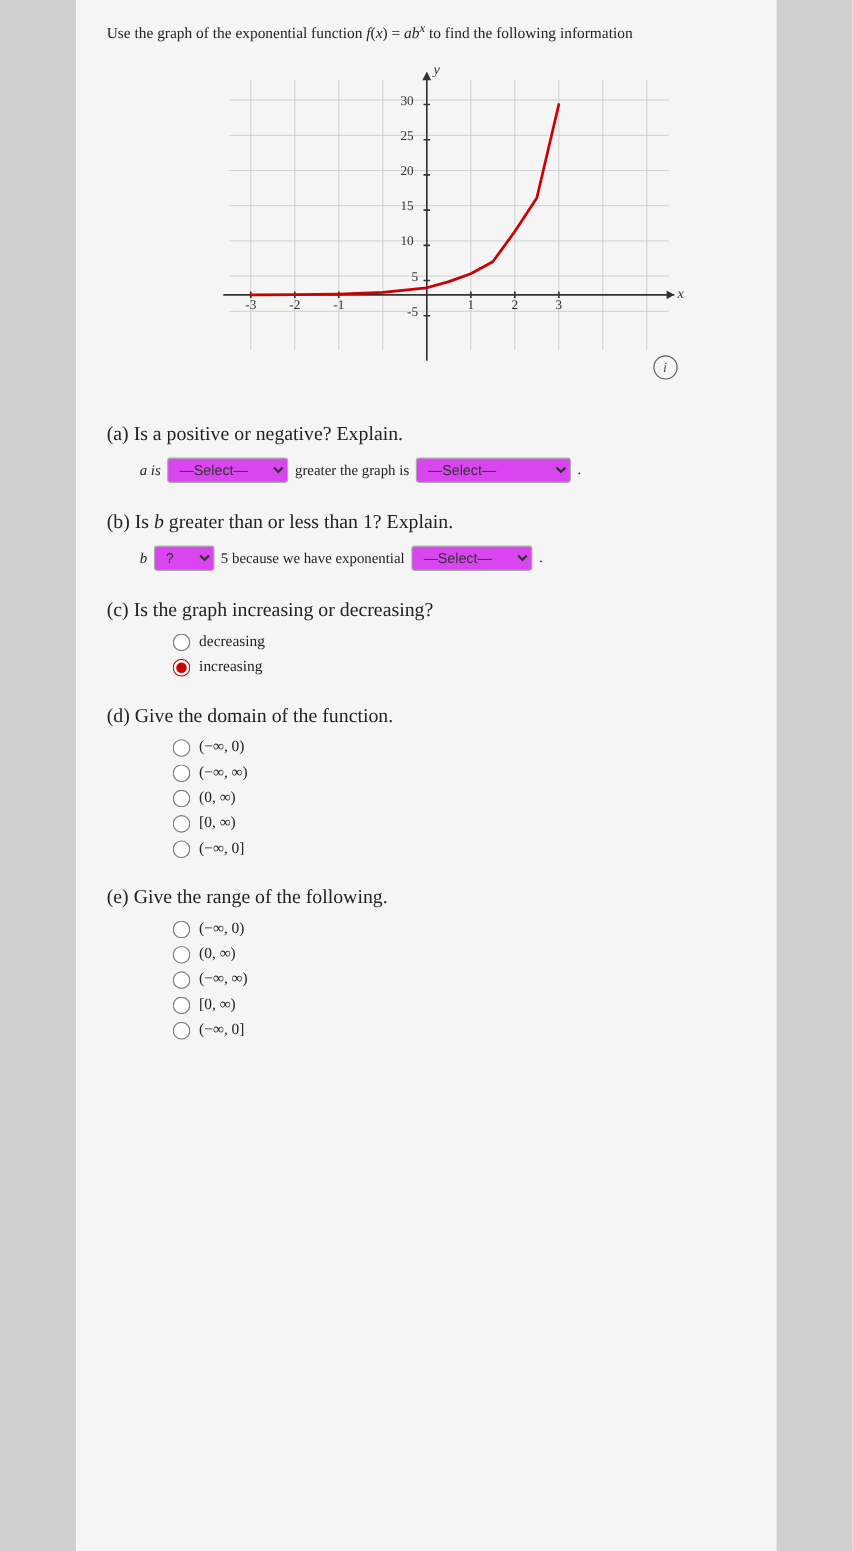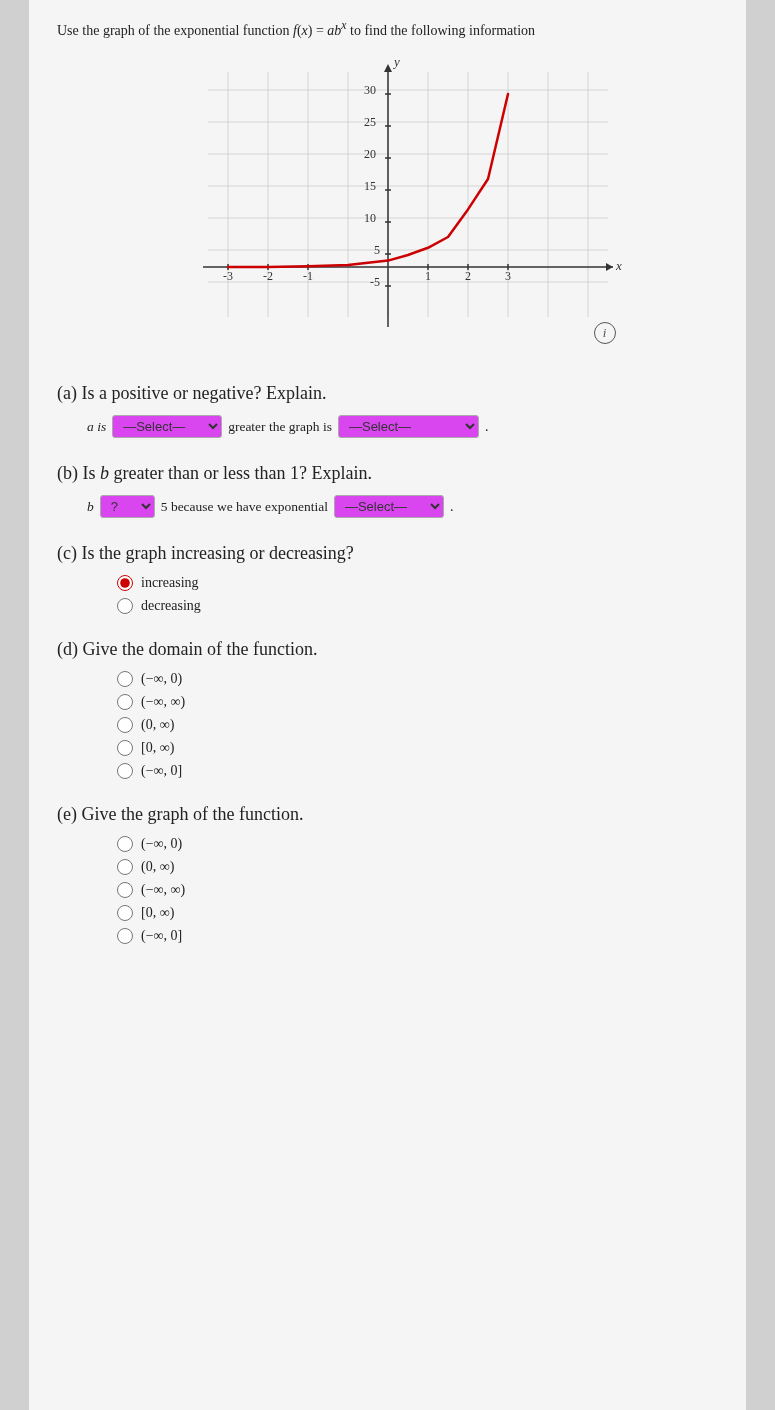--- a/index.html
+++ b/index.html
@@ -5,21 +5,21 @@
     * { box-sizing: border-box; margin: 0; padding: 0; }
     body {
       background: #d0d0d0;
       display: flex;
       justify-content: center;
       align-items: flex-start;
       min-height: 100vh;
       font-family: Georgia, 'Times New Roman', serif;
     }
     .page {
-      width: 717px;
+      width: 637px;
       min-height: 1410px;
       background: #f5f5f5;
       padding: 18px 28px 40px 28px;
       position: relative;
     }
     .header-text {
       font-size: 14px;
       color: #222;
       margin-bottom: 12px;
       line-height: 1.4;
@@ -247,27 +247,27 @@
       <span class="period-dot">.</span>
     </div>
   </div>
 
   <div class="section">
     <div class="section-label">
       (c)  Is the graph increasing or decreasing?
     </div>
     <div class="radio-group">
       <label class="radio-item">
+        <input type="radio" name="part_c" value="decreasing" style="">
+        <span>decreasing</span>
+      </label>
+      <label class="radio-item">
         <input type="radio" name="part_c" value="increasing" checked="" style="">
         <span>increasing</span>
       </label>
-      <label class="radio-item">
-        <input type="radio" name="part_c" value="decreasing" style="">
-        <span>decreasing</span>
-      </label>
     </div>
   </div>
 
   <div class="section">
     <div class="section-label">
       (d)  Give the domain of the function.
     </div>
     <div class="radio-group">
       <label class="radio-item">
         <input type="radio" name="part_d" value="neg_inf_0" style="">
@@ -287,21 +287,21 @@
       </label>
       <label class="radio-item">
         <input type="radio" name="part_d" value="neg_inf_0_closed" style="">
         <span>(−∞, 0]</span>
       </label>
     </div>
   </div>
 
   <div class="section">
     <div class="section-label">
-      (e)  Give the graph of the function.
+      (e)  Give the range of the following.
     </div>
     <div class="radio-group">
       <label class="radio-item">
         <input type="radio" name="part_e" value="neg_inf_0" style="">
         <span>(−∞, 0)</span>
       </label>
       <label class="radio-item">
         <input type="radio" name="part_e" value="0_inf_open" style="">
         <span>(0, ∞)</span>
       </label>

